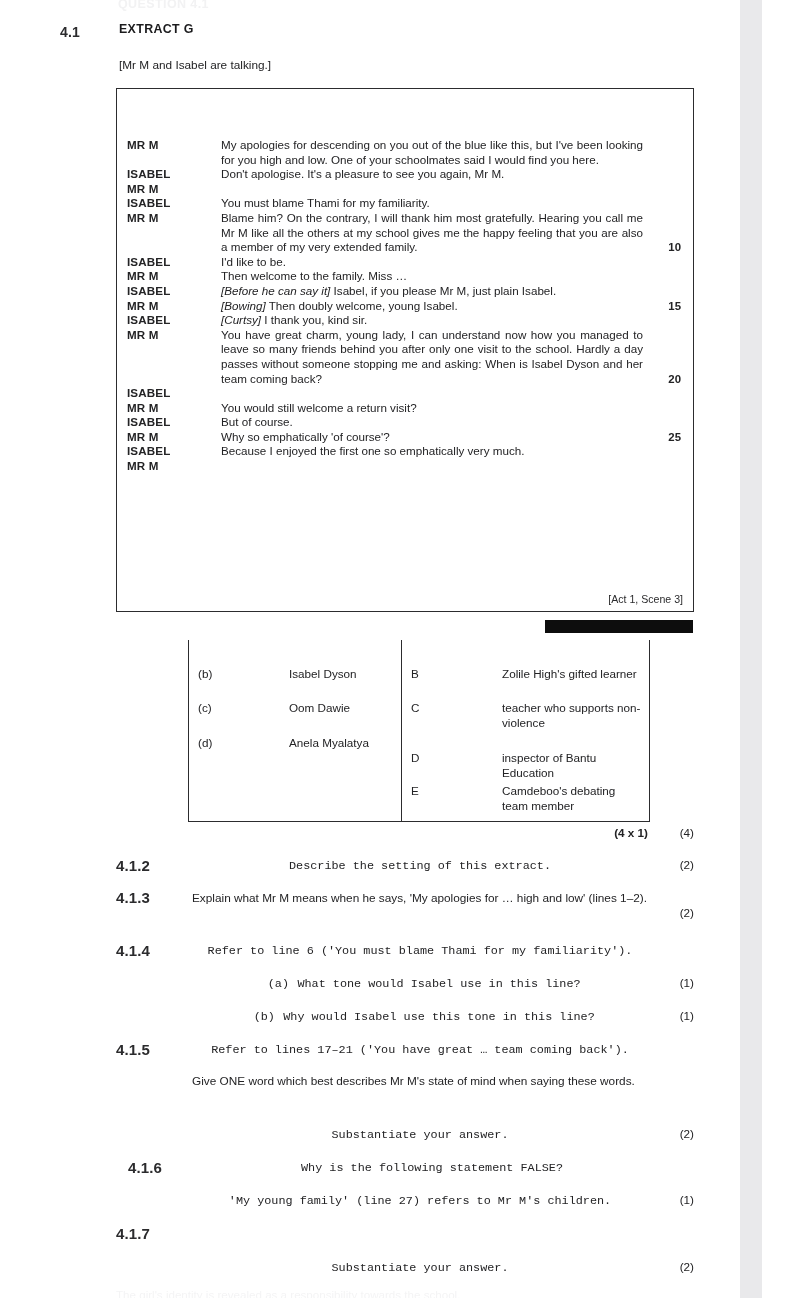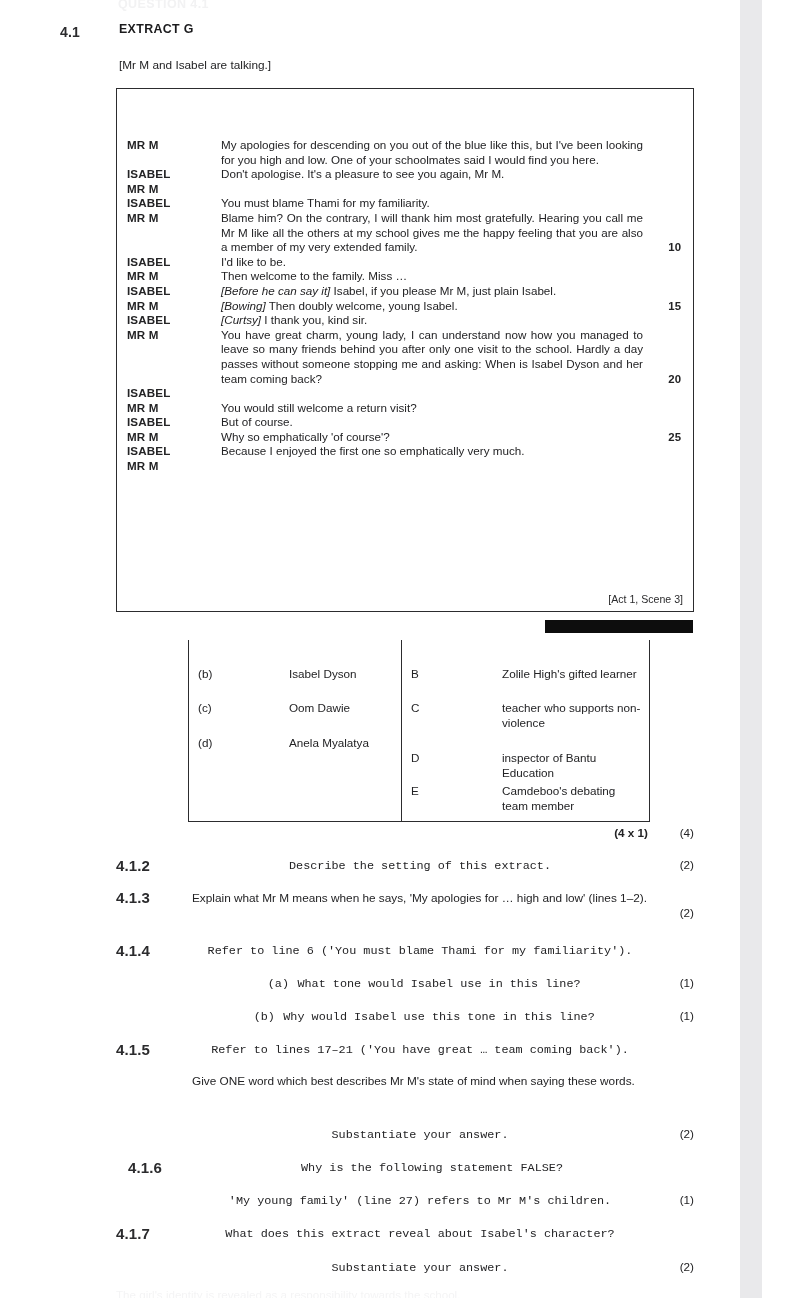--- a/index.html
+++ b/index.html
@@ -387,21 +387,20 @@
         <div class="qn">4.1.6</div>
         <div class="qt nojust"><span>Why is the following statement FALSE?</span></div>
       </div>
       <div class="qrow" style="top: 1193px;">
         <div class="qn"></div>
         <div class="qt nojust"><span>'My young family' (line 27) refers to Mr M's children.</span></div>
         <div class="qm" style="top: 0px;">(1)</div>
       </div>
       <div class="qrow" style="top: 1226px;">
         <div class="qn">4.1.7</div>
-        <div class="qt nojust"><span>What does this extract reveal about Isabel's character?</span></div>
       </div>
       <div class="qrow" style="top: 1260px;">
         <div class="qn"></div>
         <div class="qt nojust"><span>Substantiate your answer.</span></div>
         <div class="qm" style="top: 0px;">(2)</div>
       </div>
     </div>
 
   <div class="clip-bottom">The girl's identity is revealed as a responsibility towards the school.</div>
 </div>

